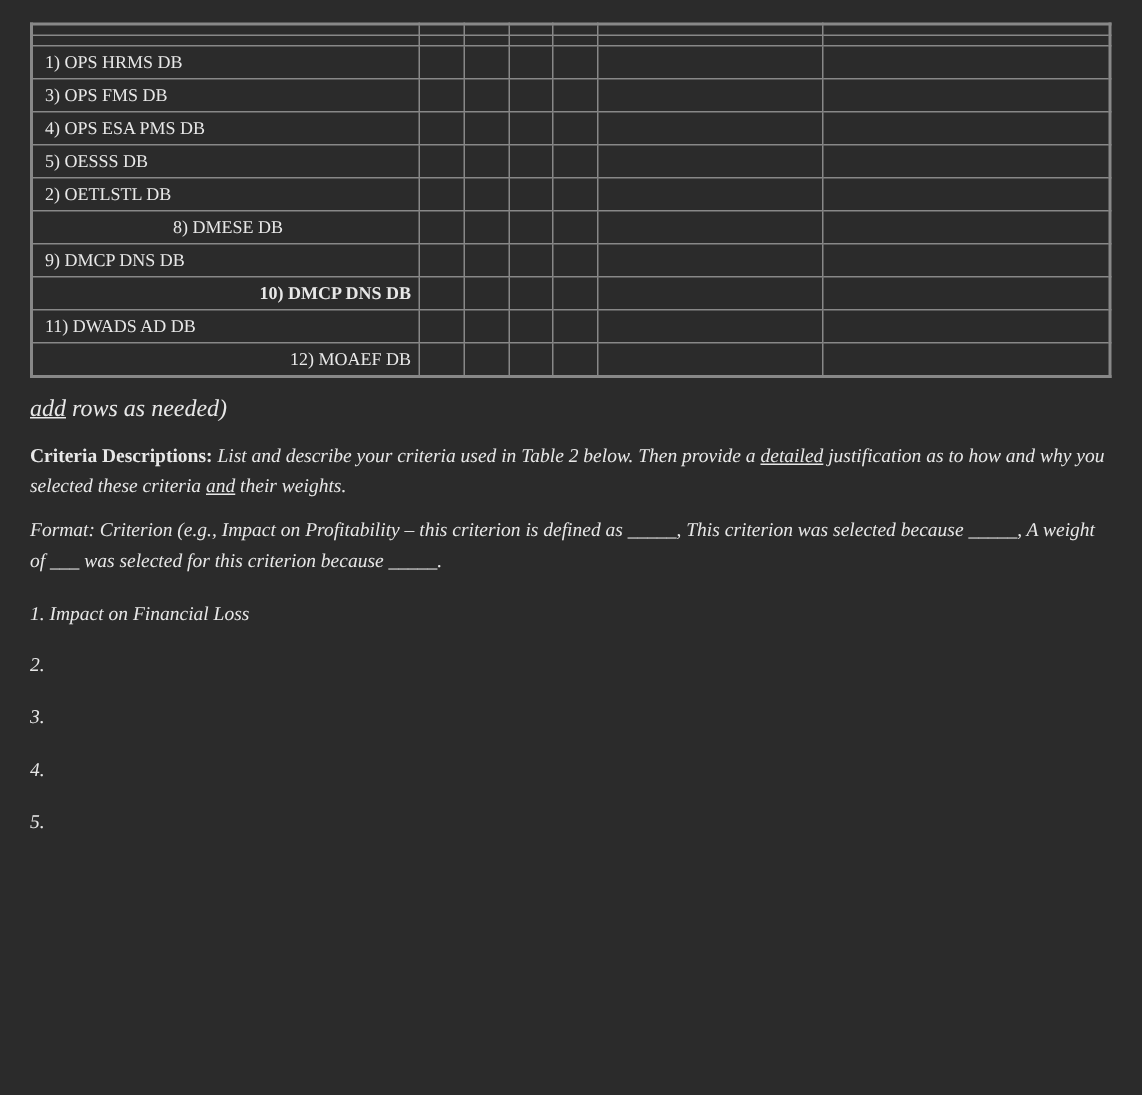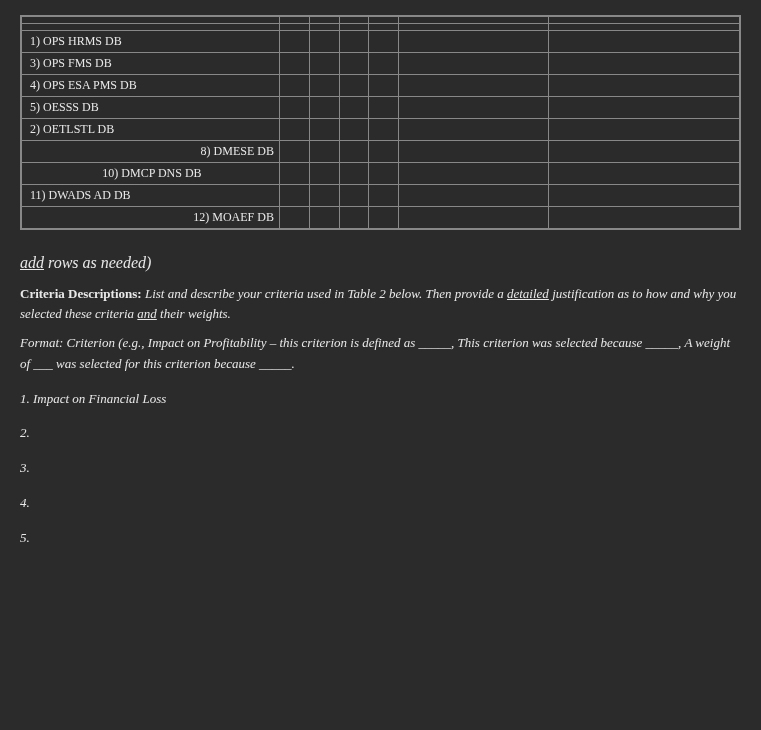--- a/index.html
+++ b/index.html
@@ -6,21 +6,21 @@
 
     body {
       background-color: #2b2b2b;
       color: #e8e8e8;
       font-family: "Times New Roman", Times, serif;
       font-size: 13px;
       padding: 15px 20px;
     }
 
     .table-container {
-      margin-bottom: 24px;
+      margin-bottom: 12px;
     }
 
     table {
       border-collapse: collapse;
       width: 100%;
       border: 2px solid #888;
     }
 
     table td, table th {
       border: 1px solid #888;
@@ -197,30 +197,39 @@
         <tr class="list-item-row">
           <td style="text-align: left; padding-left: 8px;">2)   OETLSTL DB</td>
           <td style="height: 18px;"></td>
           <td style="height: 18px;"></td>
           <td style="height: 18px;"></td>
           <td style="height: 18px;"></td>
           <td style="height: 18px;"></td>
           <td style="height: 18px;"></td>
         </tr>
         <tr class="list-item-row">
-          <td style="text-align: right; padding-left: 8px;">8)   DMESE DB</td>
-          <td style="height: 18px;"></td>
-          <td style="height: 18px;"></td>
-          <td style="height: 18px;"></td>
-          <td style="height: 18px;"></td>
-          <td style="height: 18px;"></td>
-          <td style="height: 18px;"></td>
-        </tr>
-        <tr class="list-item-row">
-          <td style="text-align: center; padding-left: 8px;">10)   DMCP DNS DB</td>
+          <td style="text-align: center; padding-left: 8px;">8)   DMESE DB</td>
+          <td style="height: 18px;"></td>
+          <td style="height: 18px;"></td>
+          <td style="height: 18px;"></td>
+          <td style="height: 18px;"></td>
+          <td style="height: 18px;"></td>
+          <td style="height: 18px;"></td>
+        </tr>
+        <tr class="list-item-row">
+          <td style="text-align: left; padding-left: 8px;">9)   DMCP DNS DB</td>
+          <td style="height: 18px;"></td>
+          <td style="height: 18px;"></td>
+          <td style="height: 18px;"></td>
+          <td style="height: 18px;"></td>
+          <td style="height: 18px;"></td>
+          <td style="height: 18px;"></td>
+        </tr>
+        <tr class="list-item-row">
+          <td style="text-align: right; padding-left: 8px; font-weight: bold;">10)   DMCP DNS DB</td>
           <td style="height: 18px;"></td>
           <td style="height: 18px;"></td>
           <td style="height: 18px;"></td>
           <td style="height: 18px;"></td>
           <td style="height: 18px;"></td>
           <td style="height: 18px;"></td>
         </tr>
         <tr class="list-item-row">
           <td style="text-align: left; padding-left: 8px;">11)   DWADS AD DB</td>
           <td style="height: 18px;"></td>

